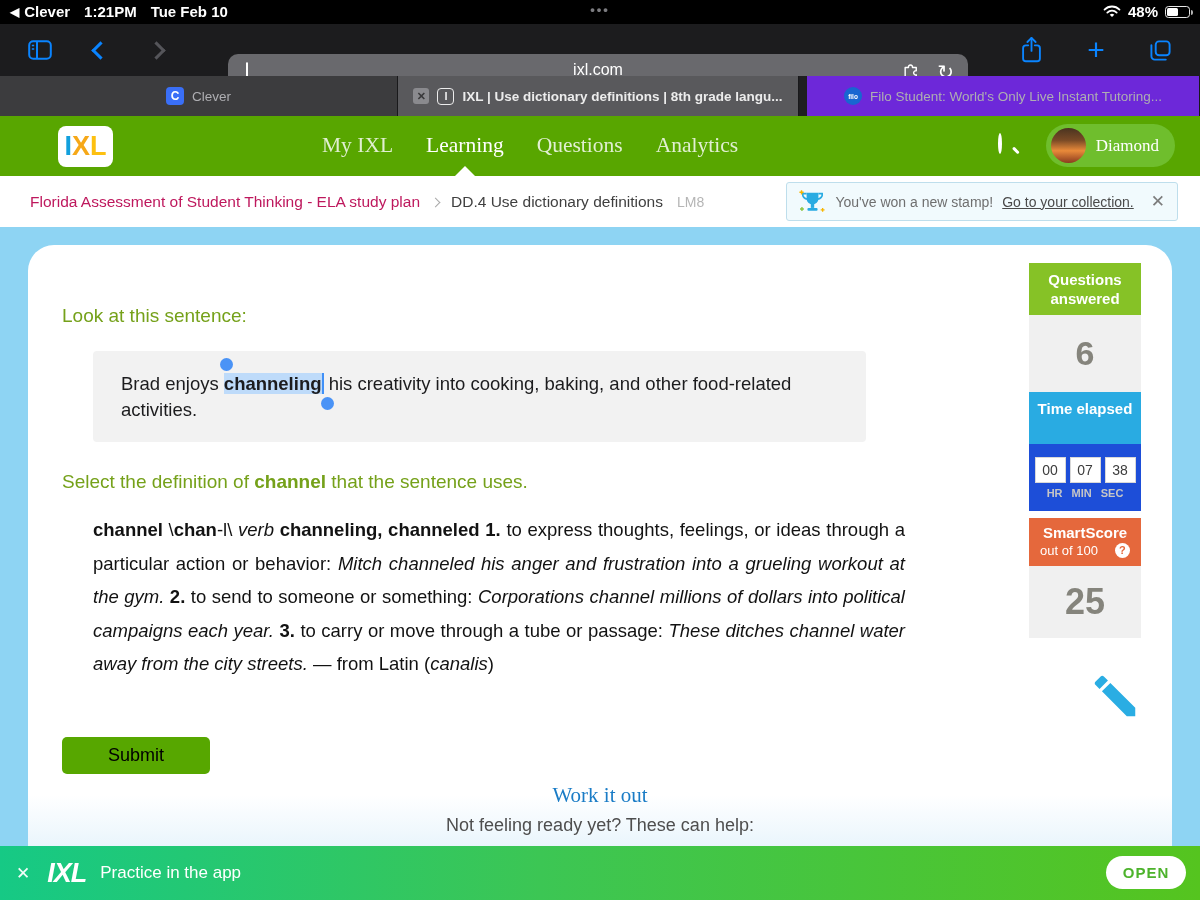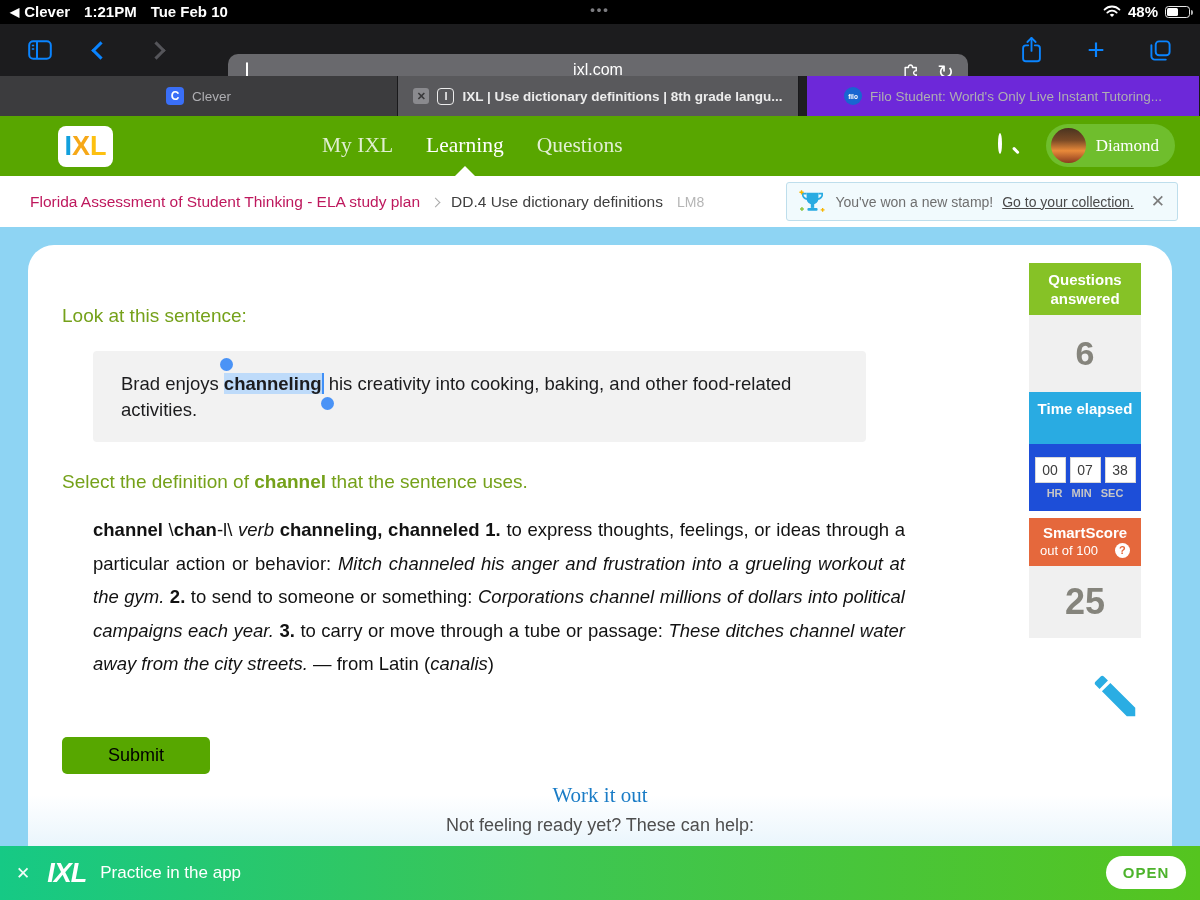--- a/index.html
+++ b/index.html
@@ -208,20 +208,21 @@
   <div class="ixl-header">
     <div class="logo-box">
       <span class="logo-i">I</span>
         <span class="logo-x">X</span>
         <span class="logo-l">L</span>
     </div>
     <div class="main-nav">
       <div class="nav-item">My IXL</div>
       <div class="nav-item active"><span>Learning</span><span class="nav-tri"></span></div>
       <div class="nav-item">Questions</div>
+      <div class="nav-item">Analytics</div>
     </div>
     <div class="search-btn"><span class="lens"></span><span class="stem"></span></div>
     <div class="profile-pill">
       <span class="avatar"></span>
       <span class="profile-name">Diamond</span>
     </div>
   </div>
 
   <div class="crumb-bar">
     <div class="crumbs">

